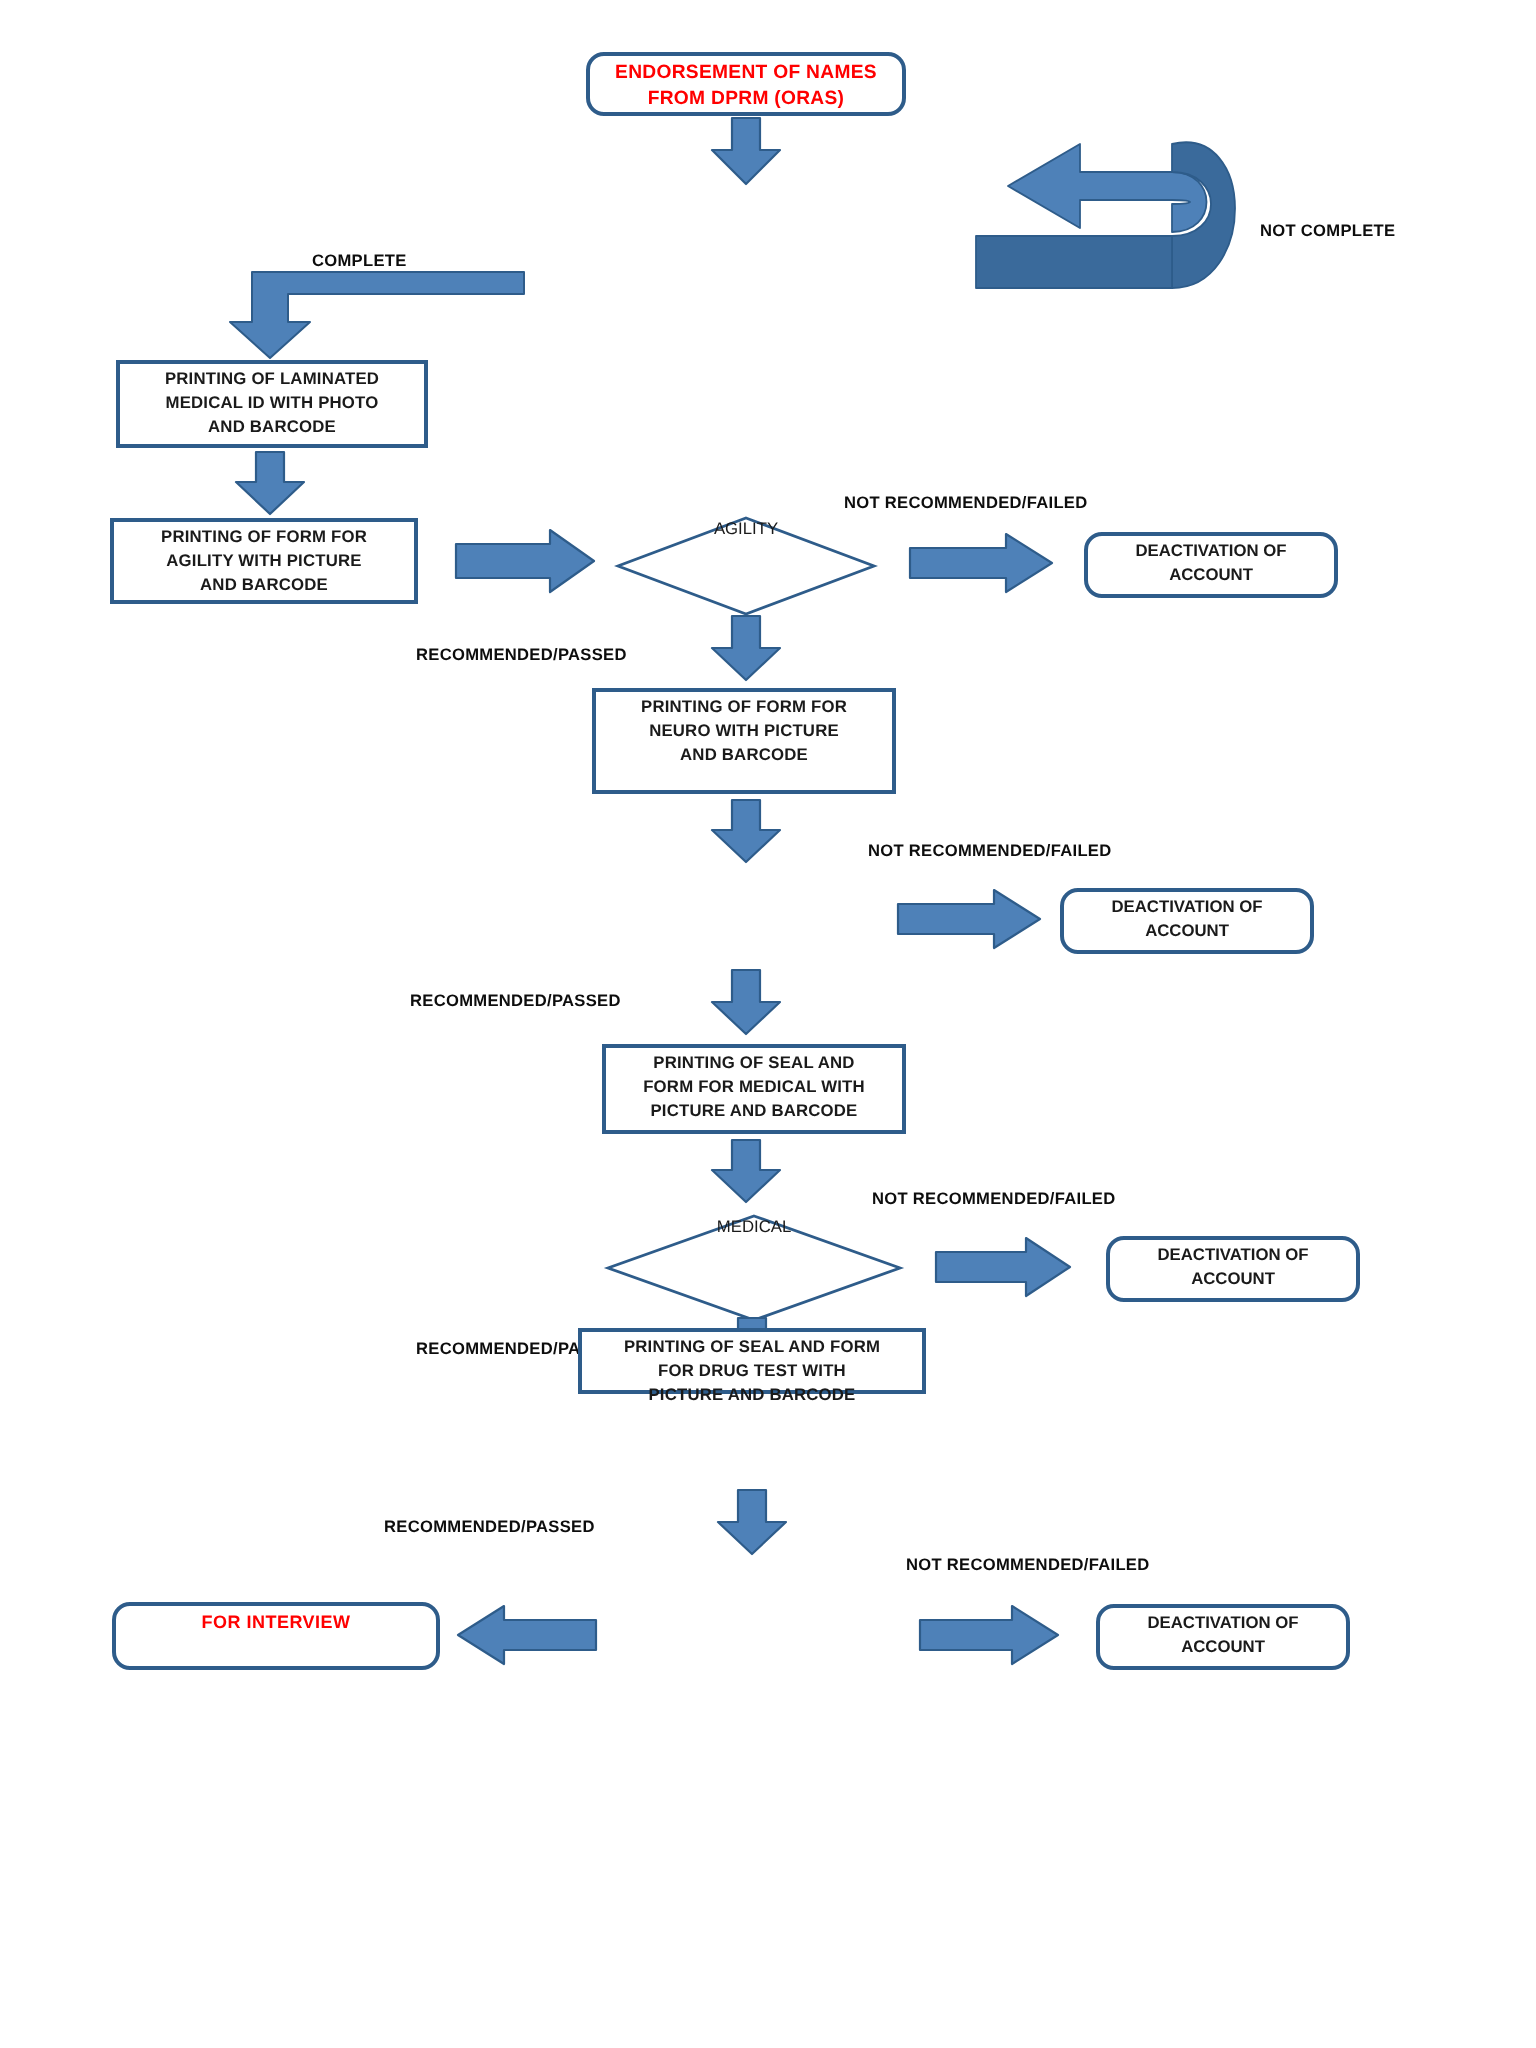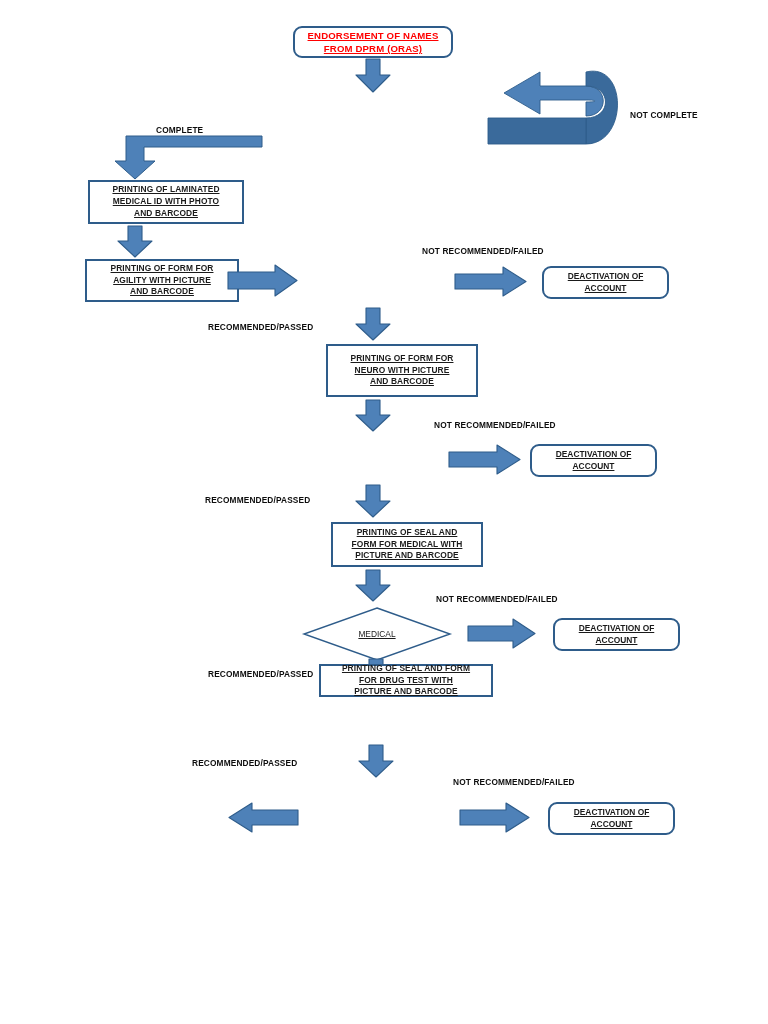--- a/index.html
+++ b/index.html
@@ -19,37 +19,34 @@
     left: 0; top: 0;
     width: 768px;
     height: 1024px;
   }
 
   
   .node {
     position: absolute;
     box-sizing: border-box;
     display: flex;
-    align-items: center;
     justify-content: center;
     text-align: center;
-    text-decoration: underline;
   }
 
   
   .proc {
     border: 2.5px solid #2E5C8A;
     background: #ffffff;
     color: #1a1a1a;
     font-size: 8.4px;
     font-weight: 700;
     line-height: 1.42;
     letter-spacing: .1px;
     padding: 2px 4px;
-    margin-left: 30px;
   }
 
   
   .term {
     border: 2.2px solid #2E5C8A;
     border-radius: 9px;
     background: #ffffff;
     color: #1a1a1a;
     font-size: 8.4px;
     font-weight: 700;
@@ -169,20 +166,26 @@
       <span>AND BARCODE</span>
     </div>
   </div>
 
   <div class="arrow" style="left:228px; top:265px;">
     <svg width="70" height="32" viewBox="0 0 70 32">
       <polygon points="0,7 47,7 47,0 69,15.5 47,31 47,24 0,24" fill="#4E81B8" stroke="#2E5C8A" stroke-width="1.1" stroke-linejoin="round"></polygon>
     </svg>
   </div>
 
+  <div class="node diamond" style="left:308px; top:258px; width:130px; height:50px;">
+    <svg viewBox="0 0 130 50" preserveAspectRatio="none">
+      <polygon points="65,1 129,25 65,49 1,25" fill="#ffffff" stroke="#2E5C8A" stroke-width="1.4"></polygon>
+    </svg>
+    <div class="dlabel">AGILITY</div>
+  </div>
 
   <div class="elabel" style="left:422px; top:246px;">NOT RECOMMENDED/FAILED</div>
 
   <div class="arrow" style="left:455px; top:267px;">
     <svg width="72" height="30" viewBox="0 0 72 30">
       <polygon points="0,7 48,7 48,0 71,14.5 48,29 48,22 0,22" fill="#4E81B8" stroke="#2E5C8A" stroke-width="1.1" stroke-linejoin="round"></polygon>
     </svg>
   </div>
 
   <div class="node term" style="left:542px; top:266px; width:127px; height:33px;">
@@ -313,14 +316,17 @@
       <span>ACCOUNT</span>
     </div>
   </div>
 
   <div class="arrow" style="left:228px; top:803px;">
     <svg width="70" height="30" viewBox="0 0 70 30">
       <polygon points="70,7 24,7 24,0 1,14.5 24,29 24,22 70,22" fill="#4E81B8" stroke="#2E5C8A" stroke-width="1.1" stroke-linejoin="round"></polygon>
     </svg>
   </div>
 
+  <div class="node term red" style="left:56px; top:801px; width:164px; height:34px;">
+    <span>FOR INTERVIEW</span>
+  </div>
 
 </div>
 
 </body></html>

